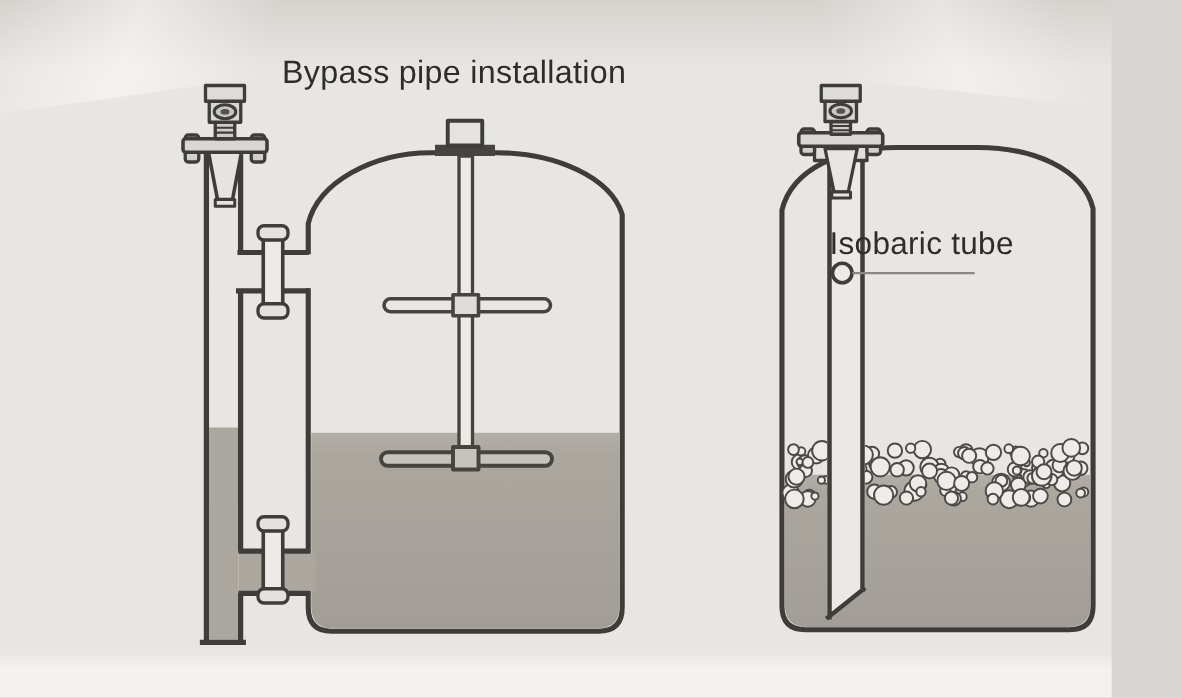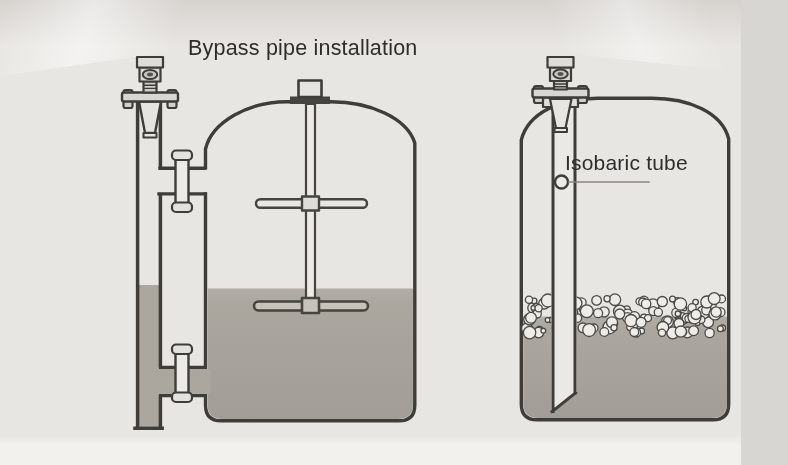--- a/index.html
+++ b/index.html
@@ -265,16 +265,16 @@
         <ellipse cx="560.5" cy="74" rx="7.2" ry="4.5" fill="#c8c6c2" stroke-width="2"></ellipse>
         <ellipse cx="560.5" cy="74" rx="3" ry="1.9" fill="#55544f" stroke="none"></ellipse>
         <rect x="547.5" y="57" width="26" height="10.5" fill="#dedcd8" stroke-width="2.2"></rect>
       </g>
     </g>
   </svg>
 
   <div class="caption" style="left:188px; top:37px;">Bypass pipe installation</div>
 
 
-  <div class="caption small" style="left:565px; top:151px;">Isobaric tube</div>
+  <div class="caption small" style="left:553px; top:151px;">Isobaric tube</div>
 
   <div class="bg-bottom-strip"></div>
 </div>
 
 </body></html>

